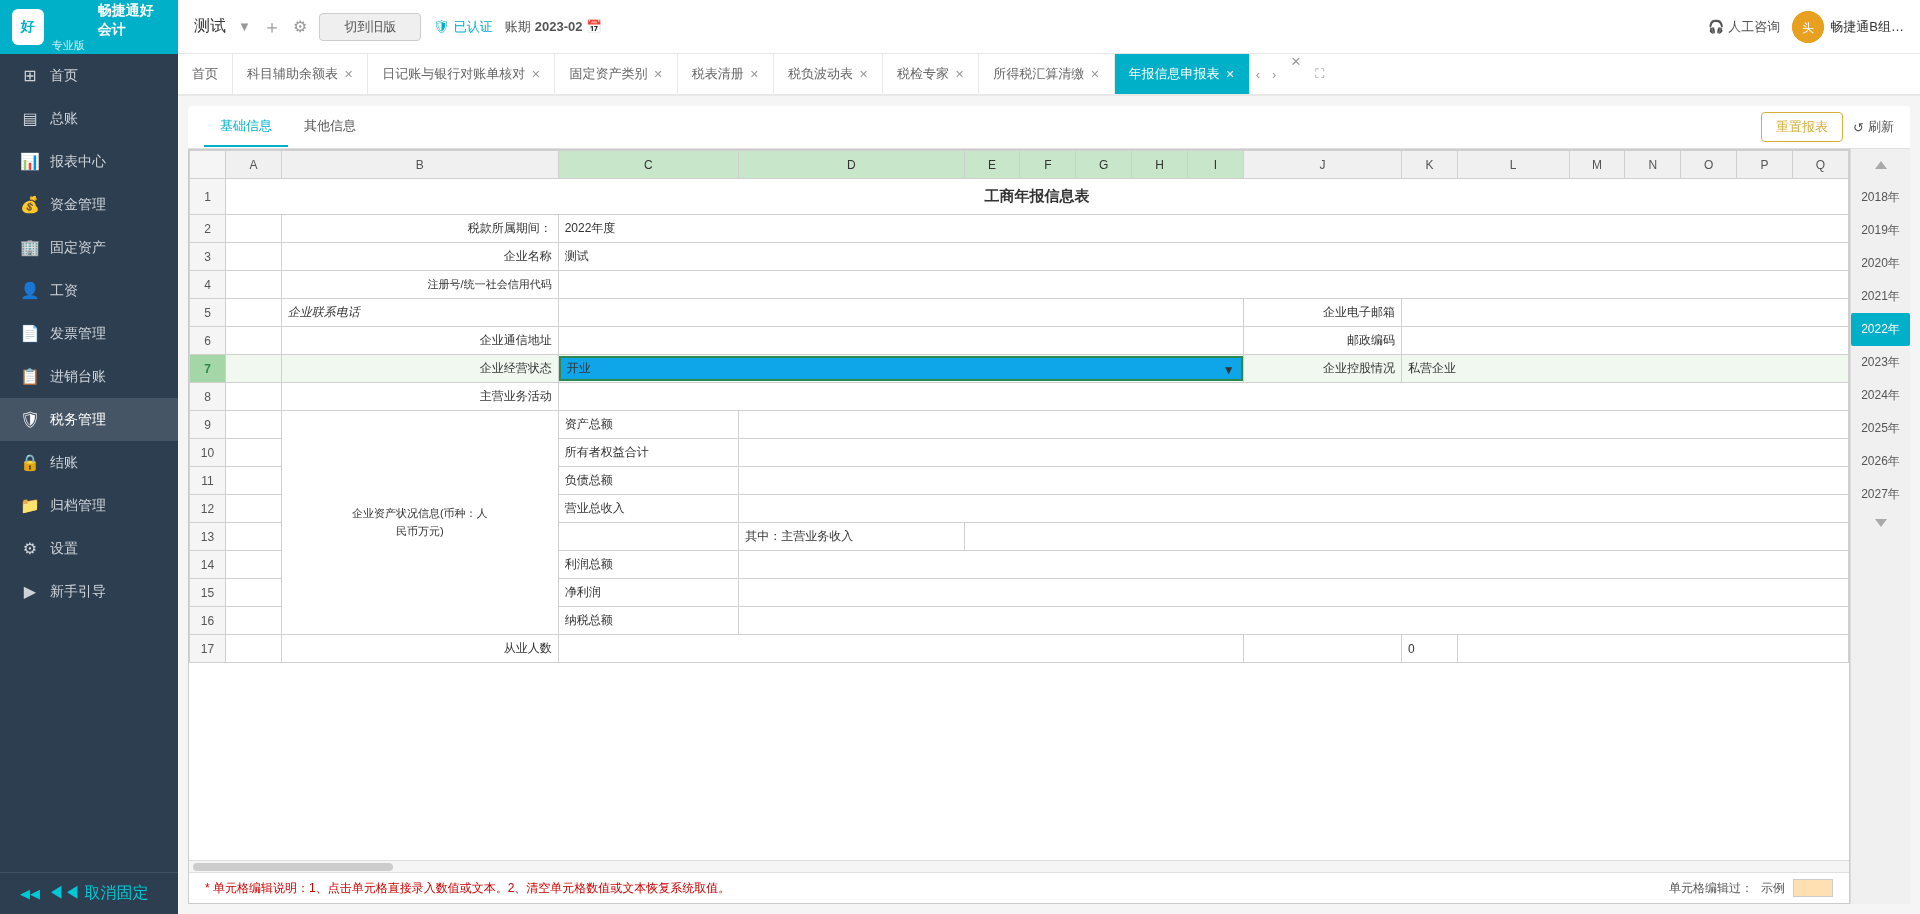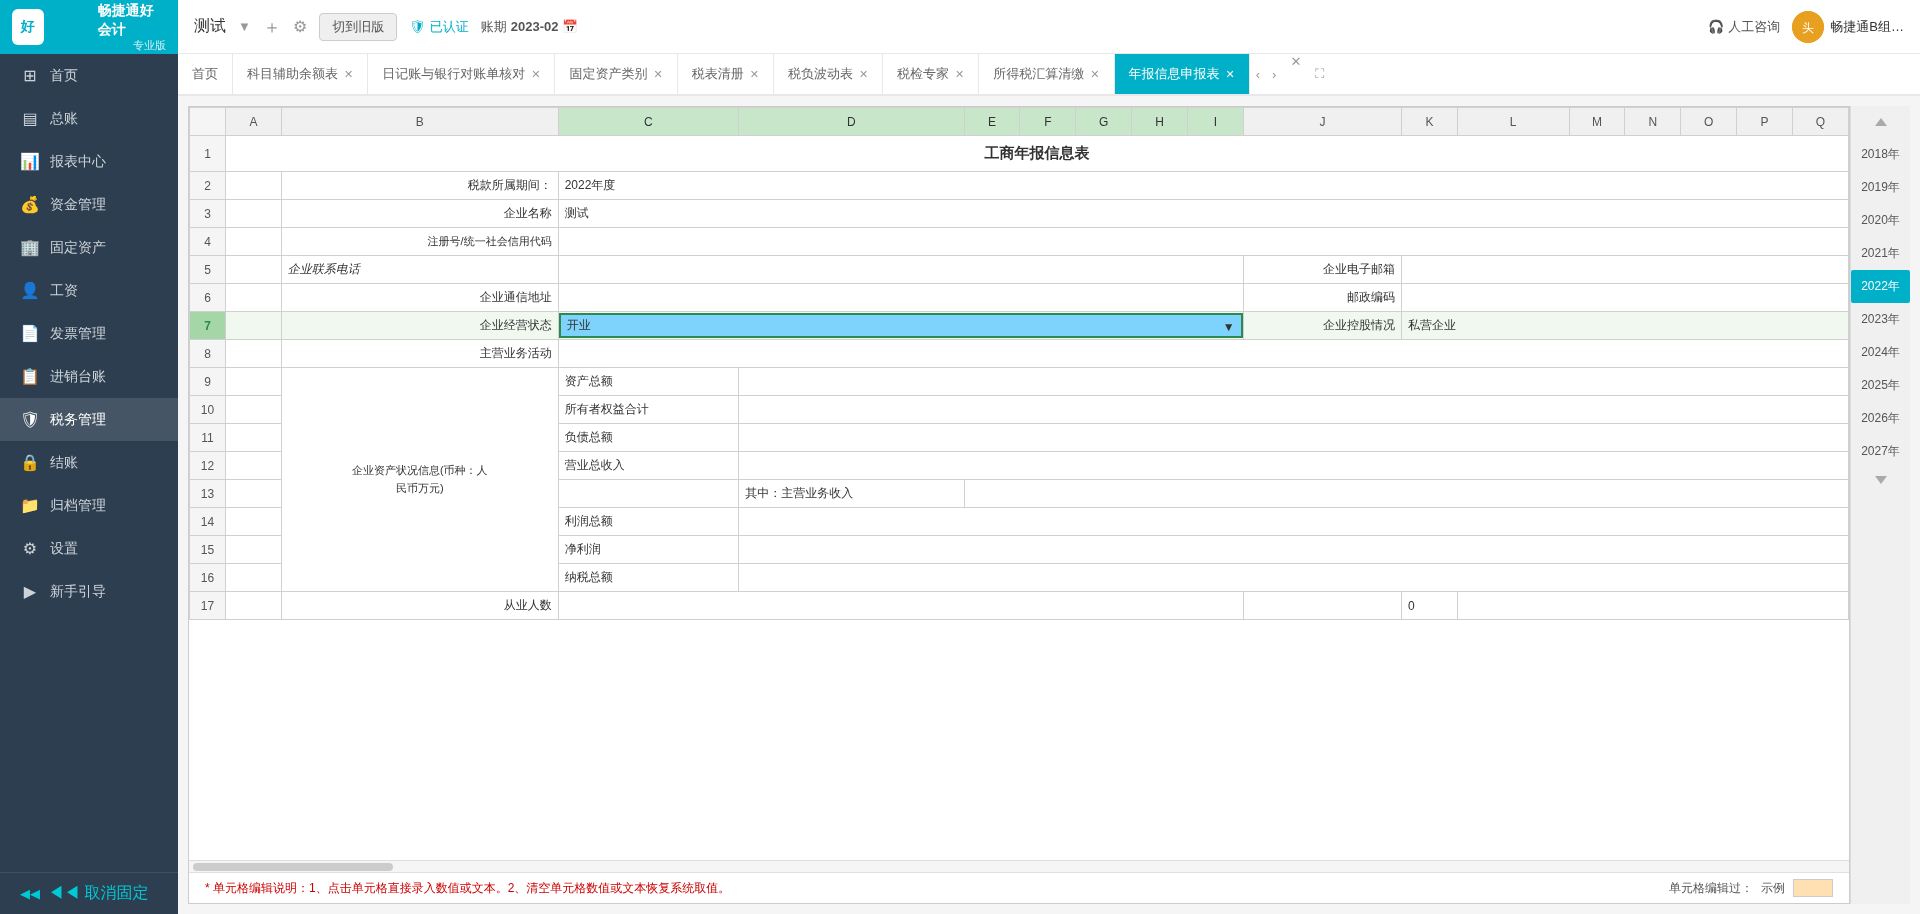--- a/index.html
+++ b/index.html
@@ -26,21 +26,21 @@
     .sidebar-logo-icon {
       width: 36px; height: 36px;
       background: #fff;
       border-radius: 6px;
       display: flex; align-items: center; justify-content: center;
       color: #00b0c8;
       font-weight: bold;
       font-size: 14px;
     }
     .sidebar-logo-text { font-size: 14px; font-weight: bold; line-height: 1.3; margin-left: 46px; }
-    .sidebar-logo-sub { font-size: 11px; color: rgba(255,255,255,0.8); text-align: right; }
+    .sidebar-logo-sub { font-size: 11px; color: rgba(255,255,255,0.8); }
     .sidebar-item {
       display: flex; align-items: center; gap: 10px;
       padding: 12px 20px;
       cursor: pointer;
       color: #cdd3d8;
       font-size: 14px;
       transition: background 0.2s;
     }
     .sidebar-item.active { background: rgba(255,255,255,0.12); color: #fff; }
     .sidebar-item .icon { font-size: 16px; width: 20px; text-align: center; }
@@ -67,21 +67,21 @@
       border-bottom: 1px solid #e8e8e8;
       flex-shrink: 0;
     }
     .topbar-title { font-size: 16px; color: #333; }
     .topbar-arrow { color: #999; cursor: pointer; }
     .topbar-plus { color: #999; cursor: pointer; font-size: 18px; }
     .topbar-gear { color: #999; cursor: pointer; font-size: 16px; }
     .topbar-old-btn {
       border: 1px solid #ccc;
       border-radius: 4px;
-      padding: 4px 12px;
+      padding: 4px 24px;
       color: #555;
       cursor: pointer;
       font-size: 13px;
     }
     .topbar-certified {
       display: flex; align-items: center; gap: 4px;
       color: #00b0c8;
       font-size: 13px;
     }
     .topbar-period {
@@ -237,21 +237,21 @@
     }
     table.sheet .selected-col {
       background: #c8e6c9 !important;
       color: #333;
     }
     .cell-dropdown {
       display: flex; align-items: flex-end; justify-content: space-between;
       width: 100%;
       border: 2px solid #2d8a4e;
       padding: 2px 6px;
-      background: #7dd3fc;
+      background: #0ea5e9;
     }
     .scrollbar-h {
       height: 12px;
       background: #f5f5f5;
       border-top: 1px solid #ddd;
       display: flex; align-items: center; padding: 0 4px;
     }
     .scrollbar-h-inner {
       height: 8px; background: #ccc; border-radius: 4px;
       width: 200px;
@@ -450,20 +450,36 @@
     </div>
     <div class="tab-nav-btns">‹</div>
     <div class="tab-nav-btns">›</div>
     <div class="tab-close-all">✕</div>
     <div class="tab-nav-btns">⛶</div>
   </div>
 
   <div class="content">
     <div class="sheet-container">
 
+      <div class="sub-tabs">
+        <div class="sub-tab active">
+          <span>基础信息</span>
+        </div>
+        <div class="sub-tab">
+          <span>其他信息</span>
+        </div>
+        <div class="sub-tab-spacer"></div>
+        <div class="sub-tab-actions">
+          <button class="btn-reset">重置报表</button>
+          <div class="btn-refresh">
+            <span>↺</span>
+            <span>刷新</span>
+          </div>
+        </div>
+      </div>
 
       <div style="display:flex;flex:1;overflow:hidden;">
         <div class="spreadsheet-wrapper">
           <div class="spreadsheet-scroll">
             <table class="sheet">
               <thead>
                 <tr>
                   <th class="row-header"></th>
                   <th class="col-header">A</th>
                   <th class="col-header">B</th>

